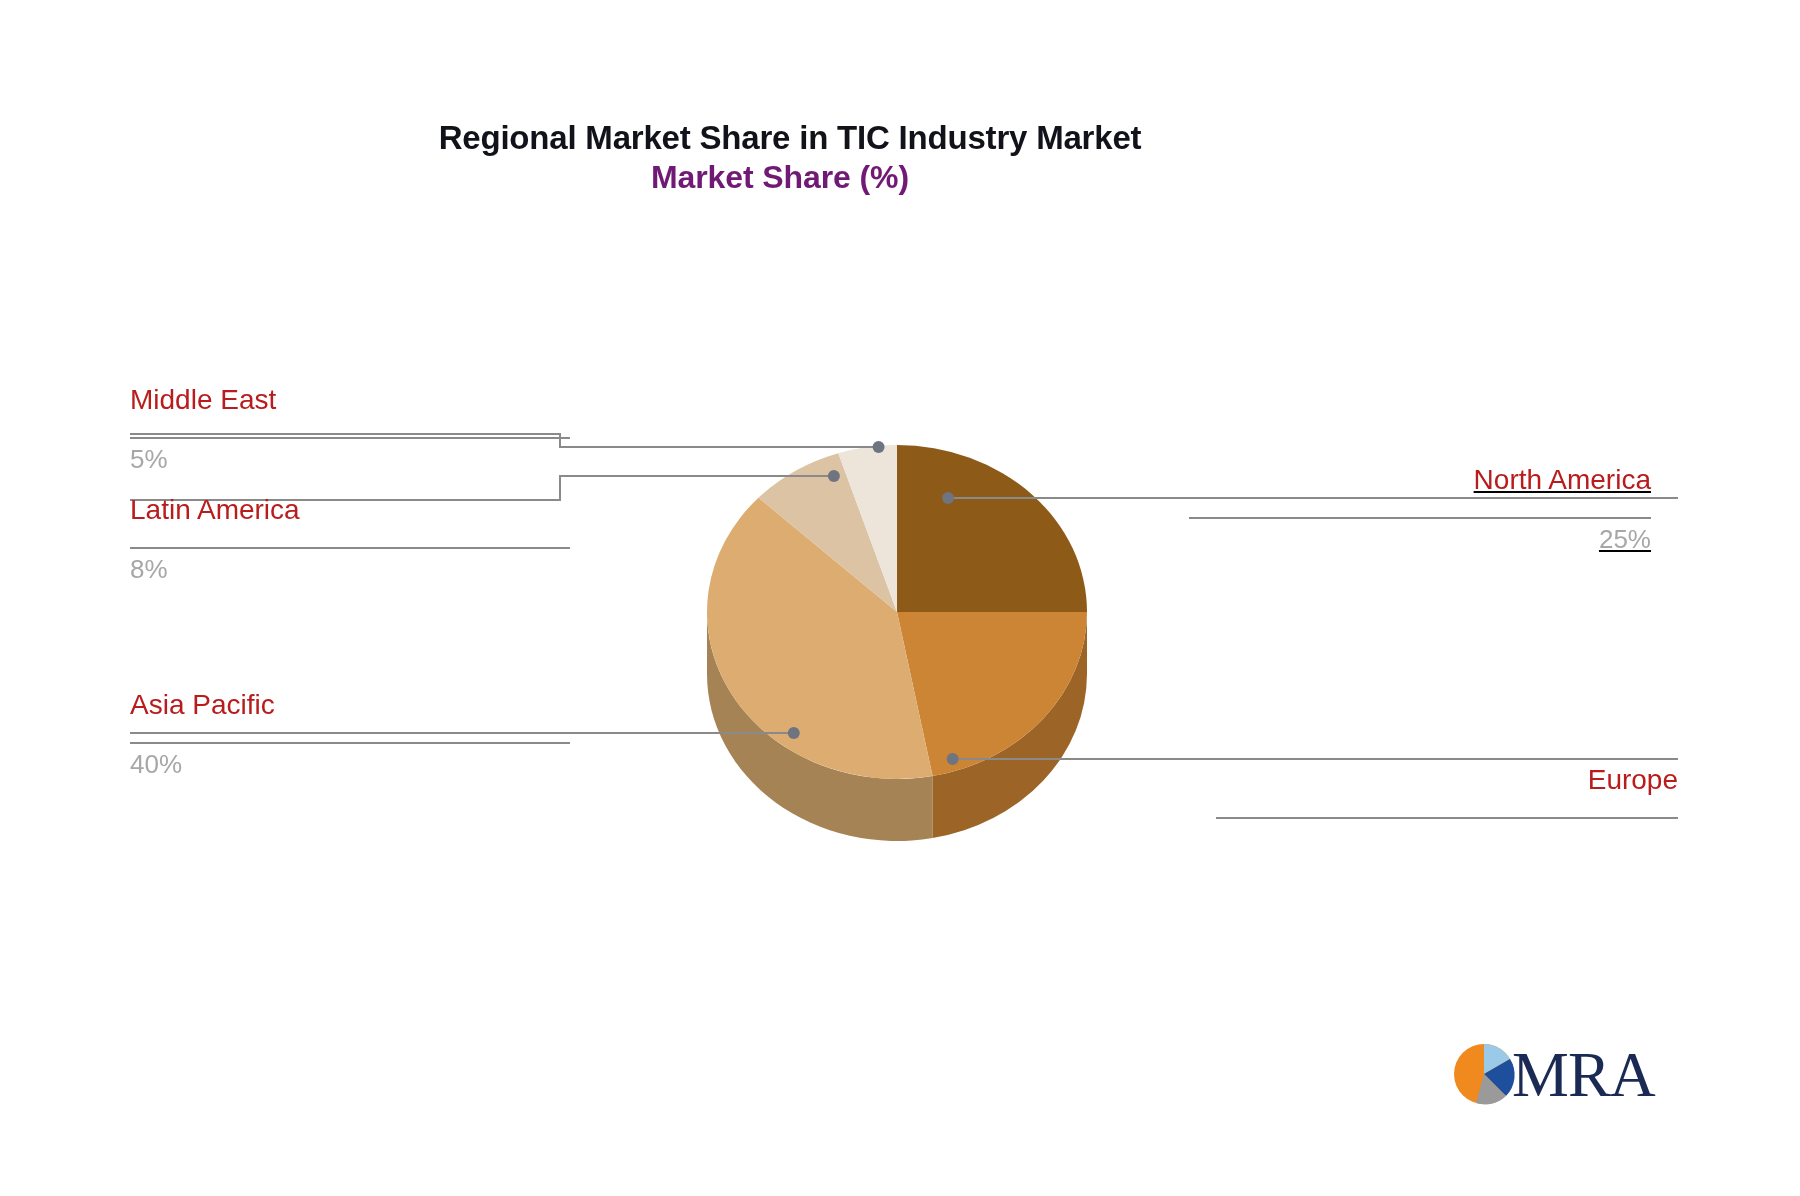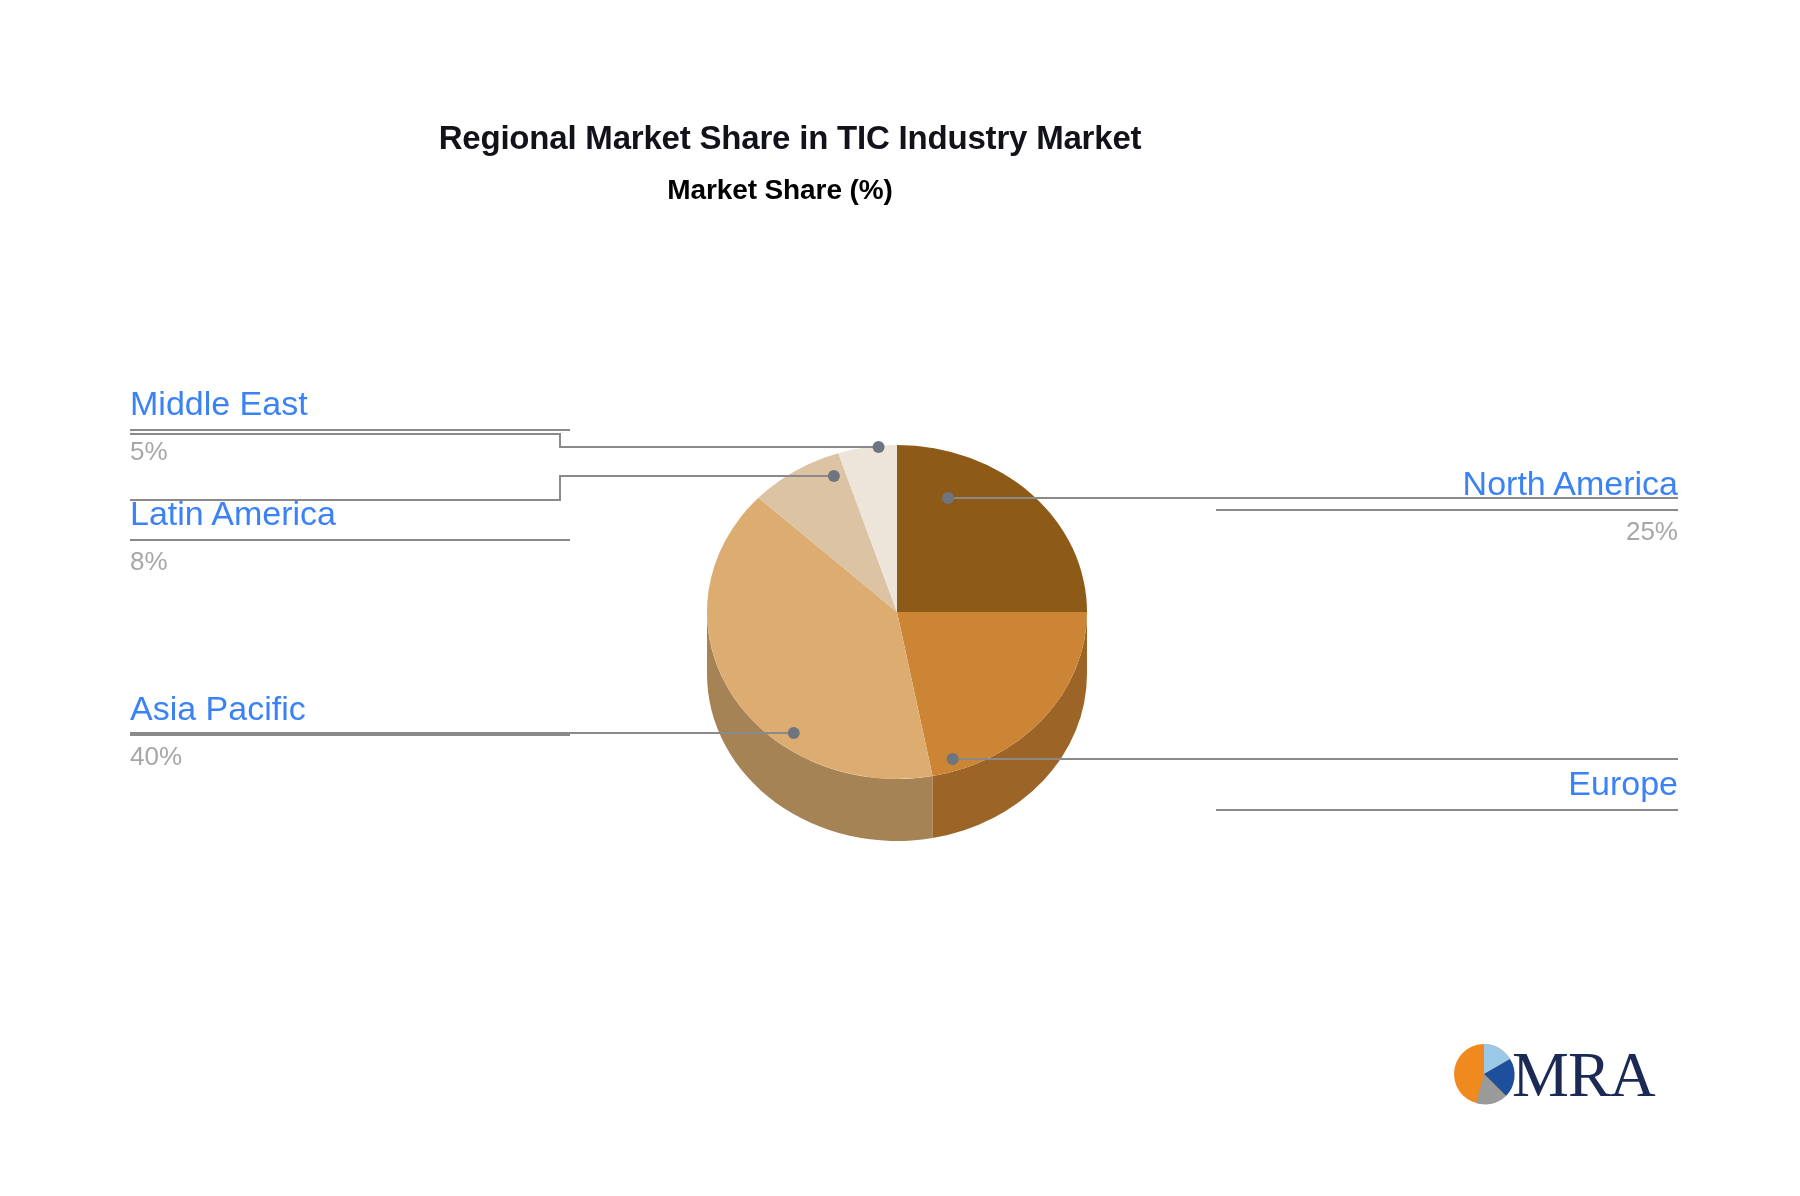--- a/index.html
+++ b/index.html
@@ -30,48 +30,48 @@
   }
   .chart-title {
     font-size: 33px;
     font-weight: bold;
     color: #12131a;
     letter-spacing: -0.2px;
     line-height: 1.2;
     padding-left: 20px;
   }
   .chart-subtitle {
-    margin-top: 16px;
-    font-size: 28px;
+    margin-top: 1px;
+    font-size: 32px;
     font-weight: bold;
-    color: #000000;
+    color: #701a75;
     letter-spacing: -0.1px;
   }
 
   
   #pie-svg {
     position: absolute;
     left: 0;
     top: 0;
     width: 1800px;
     height: 1196px;
     overflow: visible;
   }
 
   
   .callout {
     position: absolute;
     font-family: "Liberation Sans", sans-serif;
   }
   .callout .cl-name {
-    font-size: 34px;
-    color: #3b82f6;
+    font-size: 28px;
+    color: #b91c1c;
     white-space: nowrap;
     line-height: 1.25;
-    padding-bottom: 4px;
+    padding-bottom: 20px;
   }
   .callout .cl-rule {
     height: 2px;
     background: #8a8a8a;
     width: 100%;
   }
   .callout .cl-value {
     font-size: 26px;
     color: #a7a7a7;
     line-height: 1.25;
@@ -79,21 +79,21 @@
     white-space: nowrap;
   }
   .callout.left .cl-name,
   .callout.left .cl-value { text-align: left; }
   .callout.right .cl-name,
   .callout.right .cl-value { text-align: right; }
 
   .callout-me    { left: 130px; top: 382px;  width: 440px; }
   .callout-la    { left: 130px; top: 458px;  width: 440px; margin-top: 34px; }
   .callout-ap    { left: 130px; top: 687px;  width: 440px; }
-  .callout-na    { left: 1216px; top: 462px; width: 462px; }
+  .callout-na    { left: 1189px; top: 462px; width: 462px; text-decoration: underline; }
   .callout-eu    { left: 1216px; top: 762px; width: 462px; }
 
   
   #logo {
     position: absolute;
     left: 1452px;
     top: 1032px;
     width: 228px;
     height: 84px;
     display: flex;

